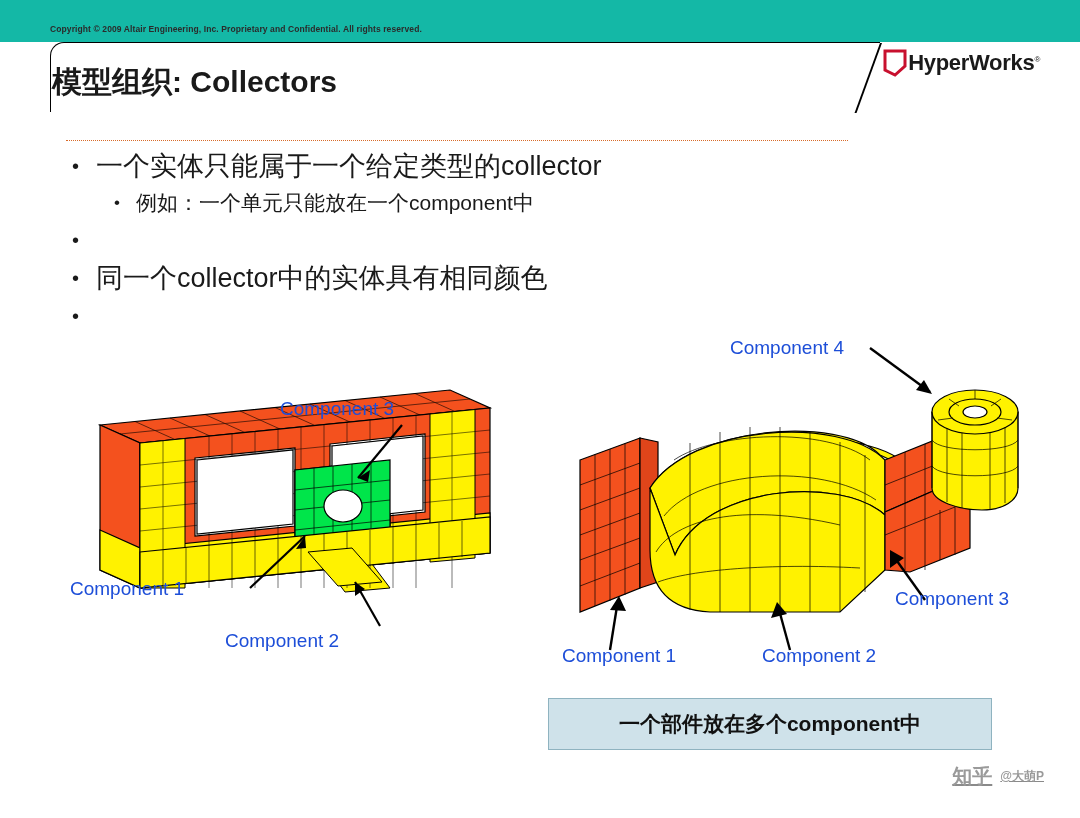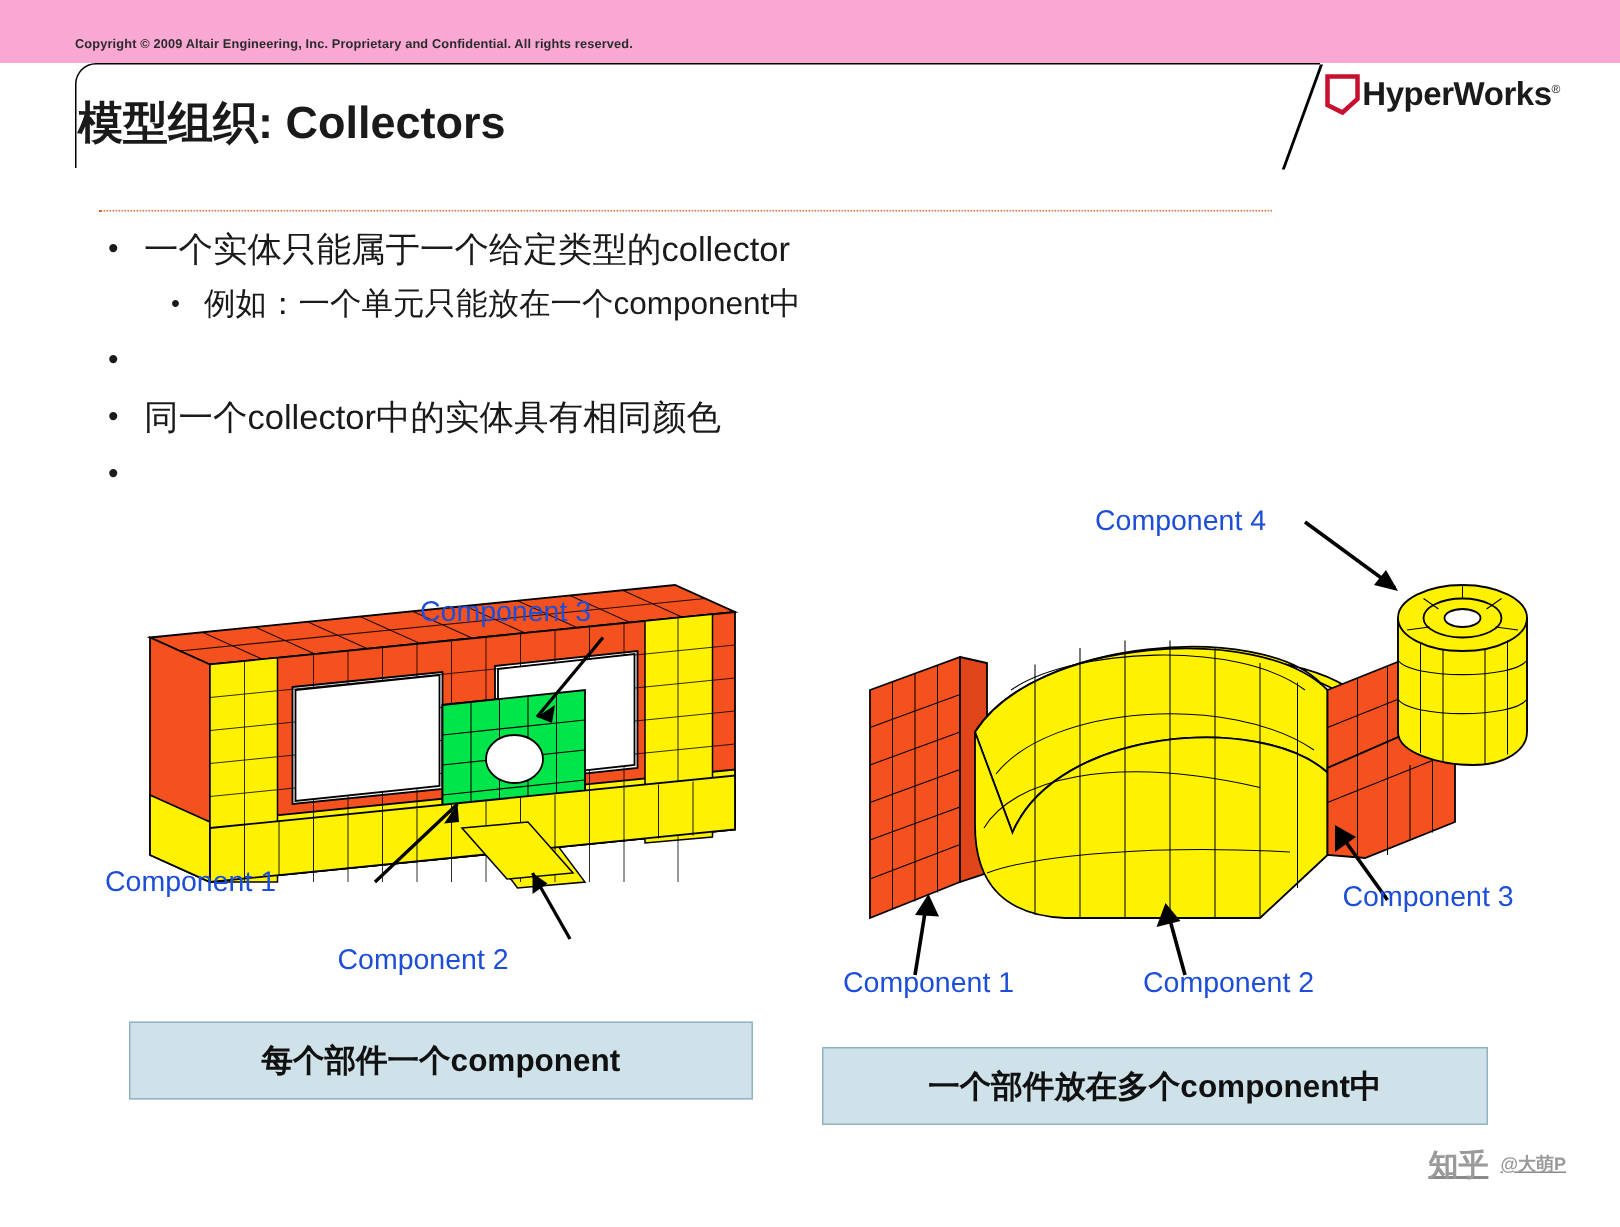--- a/index.html
+++ b/index.html
@@ -13,21 +13,21 @@
   .slide {
     position: relative;
     width: 1080px; height: 818px;
     background: #ffffff;
   }
   
   .copyright-bar {
     position: absolute;
     top: 0; left: 0;
     width: 1080px; height: 42px;
-    background: #f9a8d4;
+    background: #14b8a6;
   }
   .copyright-text {
     position: absolute;
     left: 50px; top: 24px;
     font-size: 8.5px;
     font-weight: bold;
     color: #2b2b2b;
     letter-spacing: 0.1px;
     white-space: nowrap;
   }
@@ -99,21 +99,21 @@
   .bullet-l1 .dot {
     width: 30px;
     flex: 0 0 30px;
     font-size: 20px;
     line-height: 36px;
     color: #1a1a1a;
     text-align: left;
     padding-left: 6px;
   }
   .bullet-l1 .txt {
-    font-size: 23px;
+    font-size: 27px;
     line-height: 36px;
     color: #1a1a1a;
   }
   .bullet-l2 {
     display: flex;
     align-items: flex-start;
     margin-bottom: 2px;
     padding-left: 44px;
   }
   .bullet-l2 .dot {
@@ -452,21 +452,20 @@
       </g>
       <polygon points="350,230 350,248 364,238" fill="#000"></polygon>
     </svg>
 
     <div class="callout" style="left:190px; top:17px;">Component 4</div>
     <div class="callout" style="left:22px; top:325px;">Component 1</div>
     <div class="callout" style="left:222px; top:325px;">Component 2</div>
     <div class="callout" style="left:355px; top:268px;">Component 3</div>
   </div>
 
-  <div class="caption-box caption-left">每个部件一个component</div>
   <div class="caption-box caption-right">一个部件放在多个component中</div>
 
   <div class="watermark">
     <span class="wm-logo">知乎</span>
     <span class="wm-name">@大萌P</span>
   </div>
 
 </div>
 
 </body></html>

